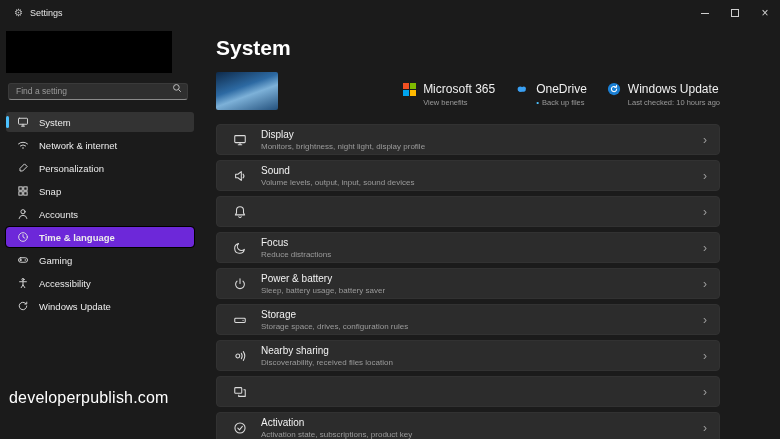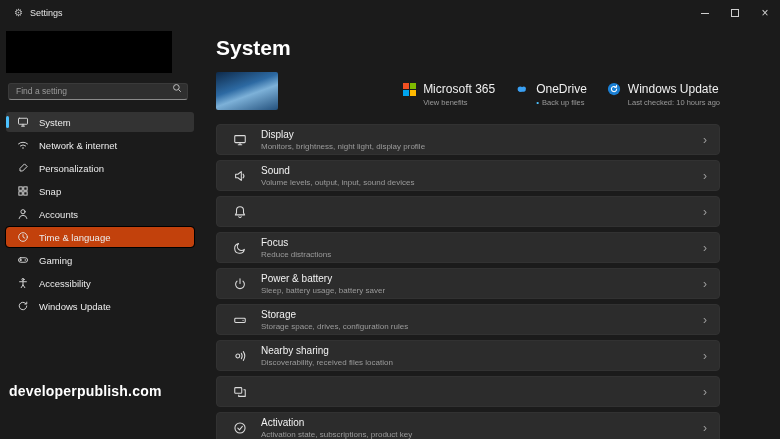--- a/index.html
+++ b/index.html
@@ -43,22 +43,22 @@
     position:relative; display:flex; align-items:center; gap:10px;
     height:20px; margin:1.5px 6px; padding:0 10px; border-radius:3px;
     font-size:9.5px; color:#ececec; cursor:default;
   }
   .nav-item .nicon { width:13px; height:13px; display:flex; align-items:center; justify-content:center; color:#e3e3e3; flex:0 0 13px; }
   .nav-item.active { background:#333333; }
   .nav-item.active .pill {
     position:absolute; left:0; top:4px; width:3px; height:12px;
     border-radius:2px; background:#4cc2ff;
   }
-  .nav-item.outlined { background:#c2410c; outline:1.5px solid #000; }
-  .watermark { position:absolute; left:9px; bottom:40px; font-size:14px; font-weight:bold; color:#fff; letter-spacing:.2px; }
+  .nav-item.outlined { background:#6d28d9; outline:1.5px solid #000;font-weight:bold; }
+  .watermark { position:absolute; left:9px; bottom:32px; font-size:16px; font-weight:normal; color:#fff; letter-spacing:.2px; }
 
   
   .main { flex:1; min-width:0; padding:4px 60px 0 16px; position:relative; }
   .page-title { font-size:21px; font-weight:600; margin:6px 0 12px; }
 
   .header-row { display:flex; align-items:flex-start; margin-bottom:14px; }
   .device { display:flex; gap:10px; }
   .device-thumb {
     width:62px; height:38px; border-radius:2px; flex:0 0 62px;
     background:linear-gradient(160deg,#0e2a4a 0%,#2d6aa3 40%,#7db1d8 58%,#23507c 100%);

